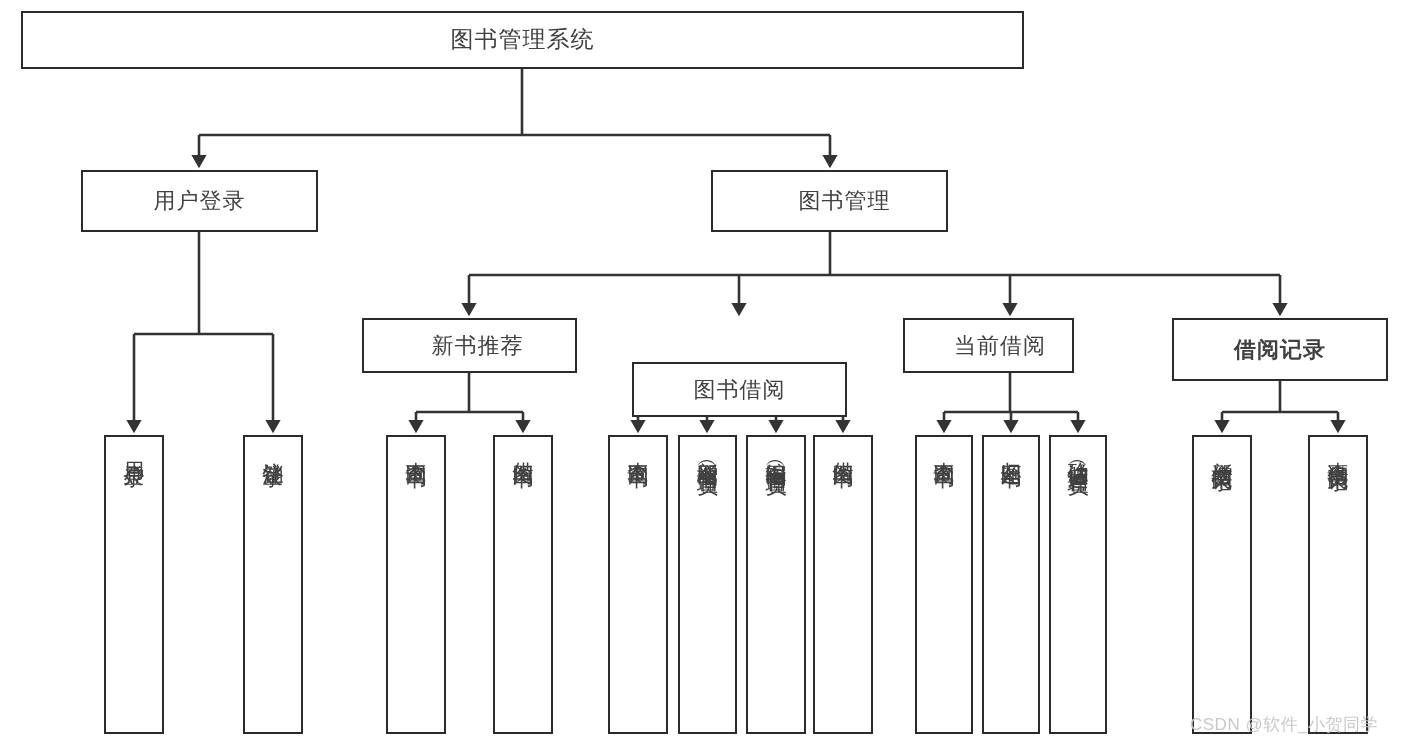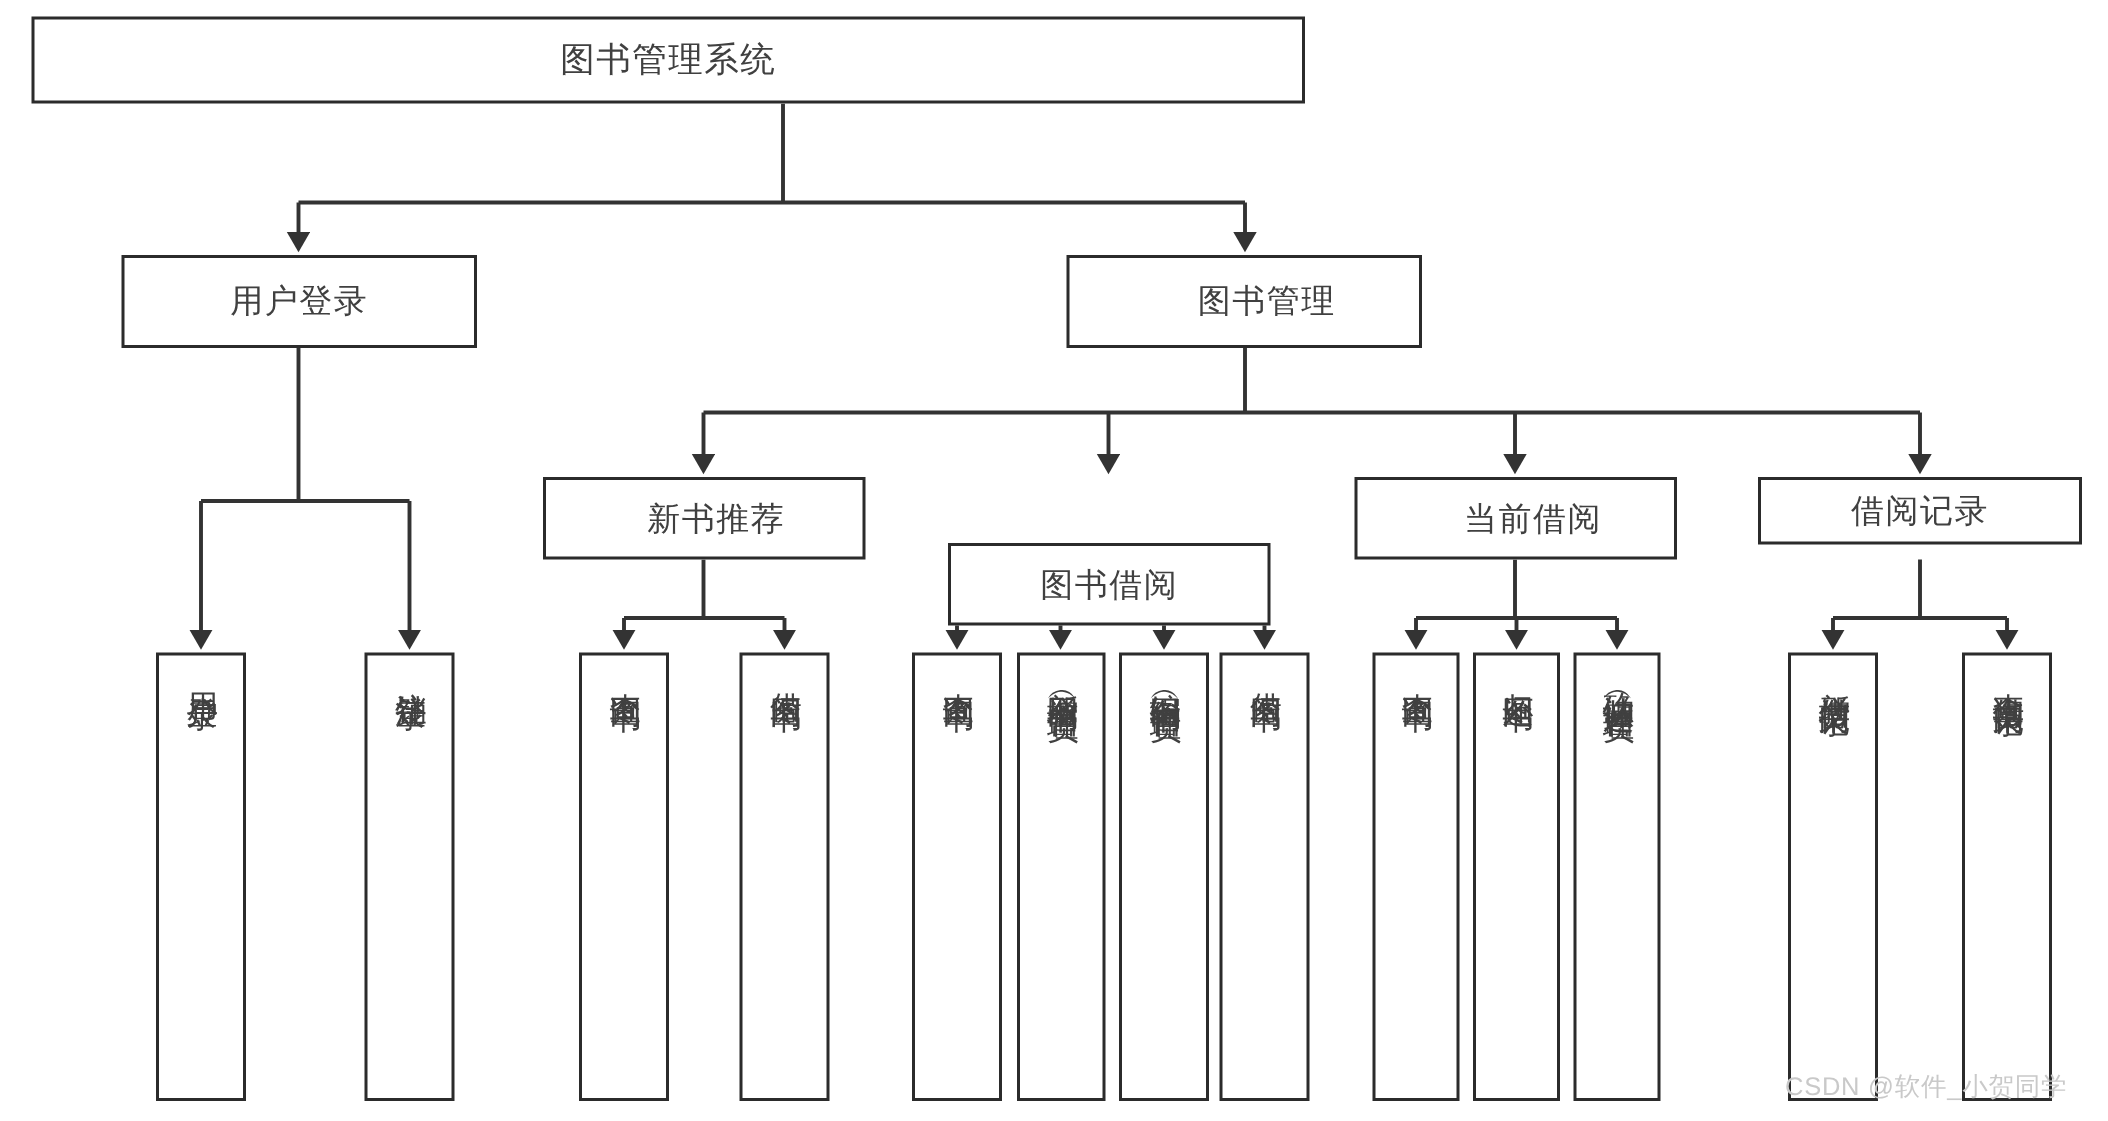--- a/index.html
+++ b/index.html
@@ -123,41 +123,41 @@
       <path d="M1011,412 L1011,428" marker-end="url(#arrow)"></path>
       <path d="M1078,412 L1078,428" marker-end="url(#arrow)"></path>
 
       <path d="M1280,373 L1280,412"></path>
       <path d="M1222,412 L1338,412"></path>
       <path d="M1222,412 L1222,428" marker-end="url(#arrow)"></path>
       <path d="M1338,412 L1338,428" marker-end="url(#arrow)"></path>
     </g>
   </svg>
 
-  <div class="node horiz root" style="left:21px; top:11px; width:849px; height:58px;">
+  <div class="node horiz root" style="left:21px; top:11px; width:1003px; height:58px;">
     <span class="label">图书管理系统</span>
   </div>
 
   <div class="node horiz" style="left:81px; top:170px; width:237px; height:62px;">
     <span class="label">用户登录</span>
   </div>
   <div class="node horiz" style="left:711px; top:170px; width:237px; height:62px;padding-left:30px;">
     <span class="label">图书管理</span>
   </div>
 
   <div class="node horiz" style="left:362px; top:318px; width:215px; height:55px;padding-left:16px;">
     <span class="label">新书推荐</span>
   </div>
   <div class="node horiz" style="left:632px; top:318px; width:215px; height:55px;margin-top:44px;">
     <span class="label">图书借阅</span>
   </div>
-  <div class="node horiz" style="left:903px; top:318px; width:215px; height:55px;padding-left:23px;">
+  <div class="node horiz" style="left:903px; top:318px; width:171px; height:55px;padding-left:23px;">
     <span class="label">当前借阅</span>
   </div>
-  <div class="node horiz" style="left:1172px; top:318px; width:216px; height:45px;">
+  <div class="node horiz" style="left:1172px; top:318px; width:216px; height:63px;font-weight:bold;">
     <span class="label">借阅记录</span>
   </div>
 
   <div class="node vert" style="left:104px; top:435px; width:60px; height:299px;">
     <span class="label">用户登录</span>
   </div>
   <div class="node vert" style="left:243px; top:435px; width:60px; height:299px;">
     <span class="label">注销登录</span>
   </div>
 

